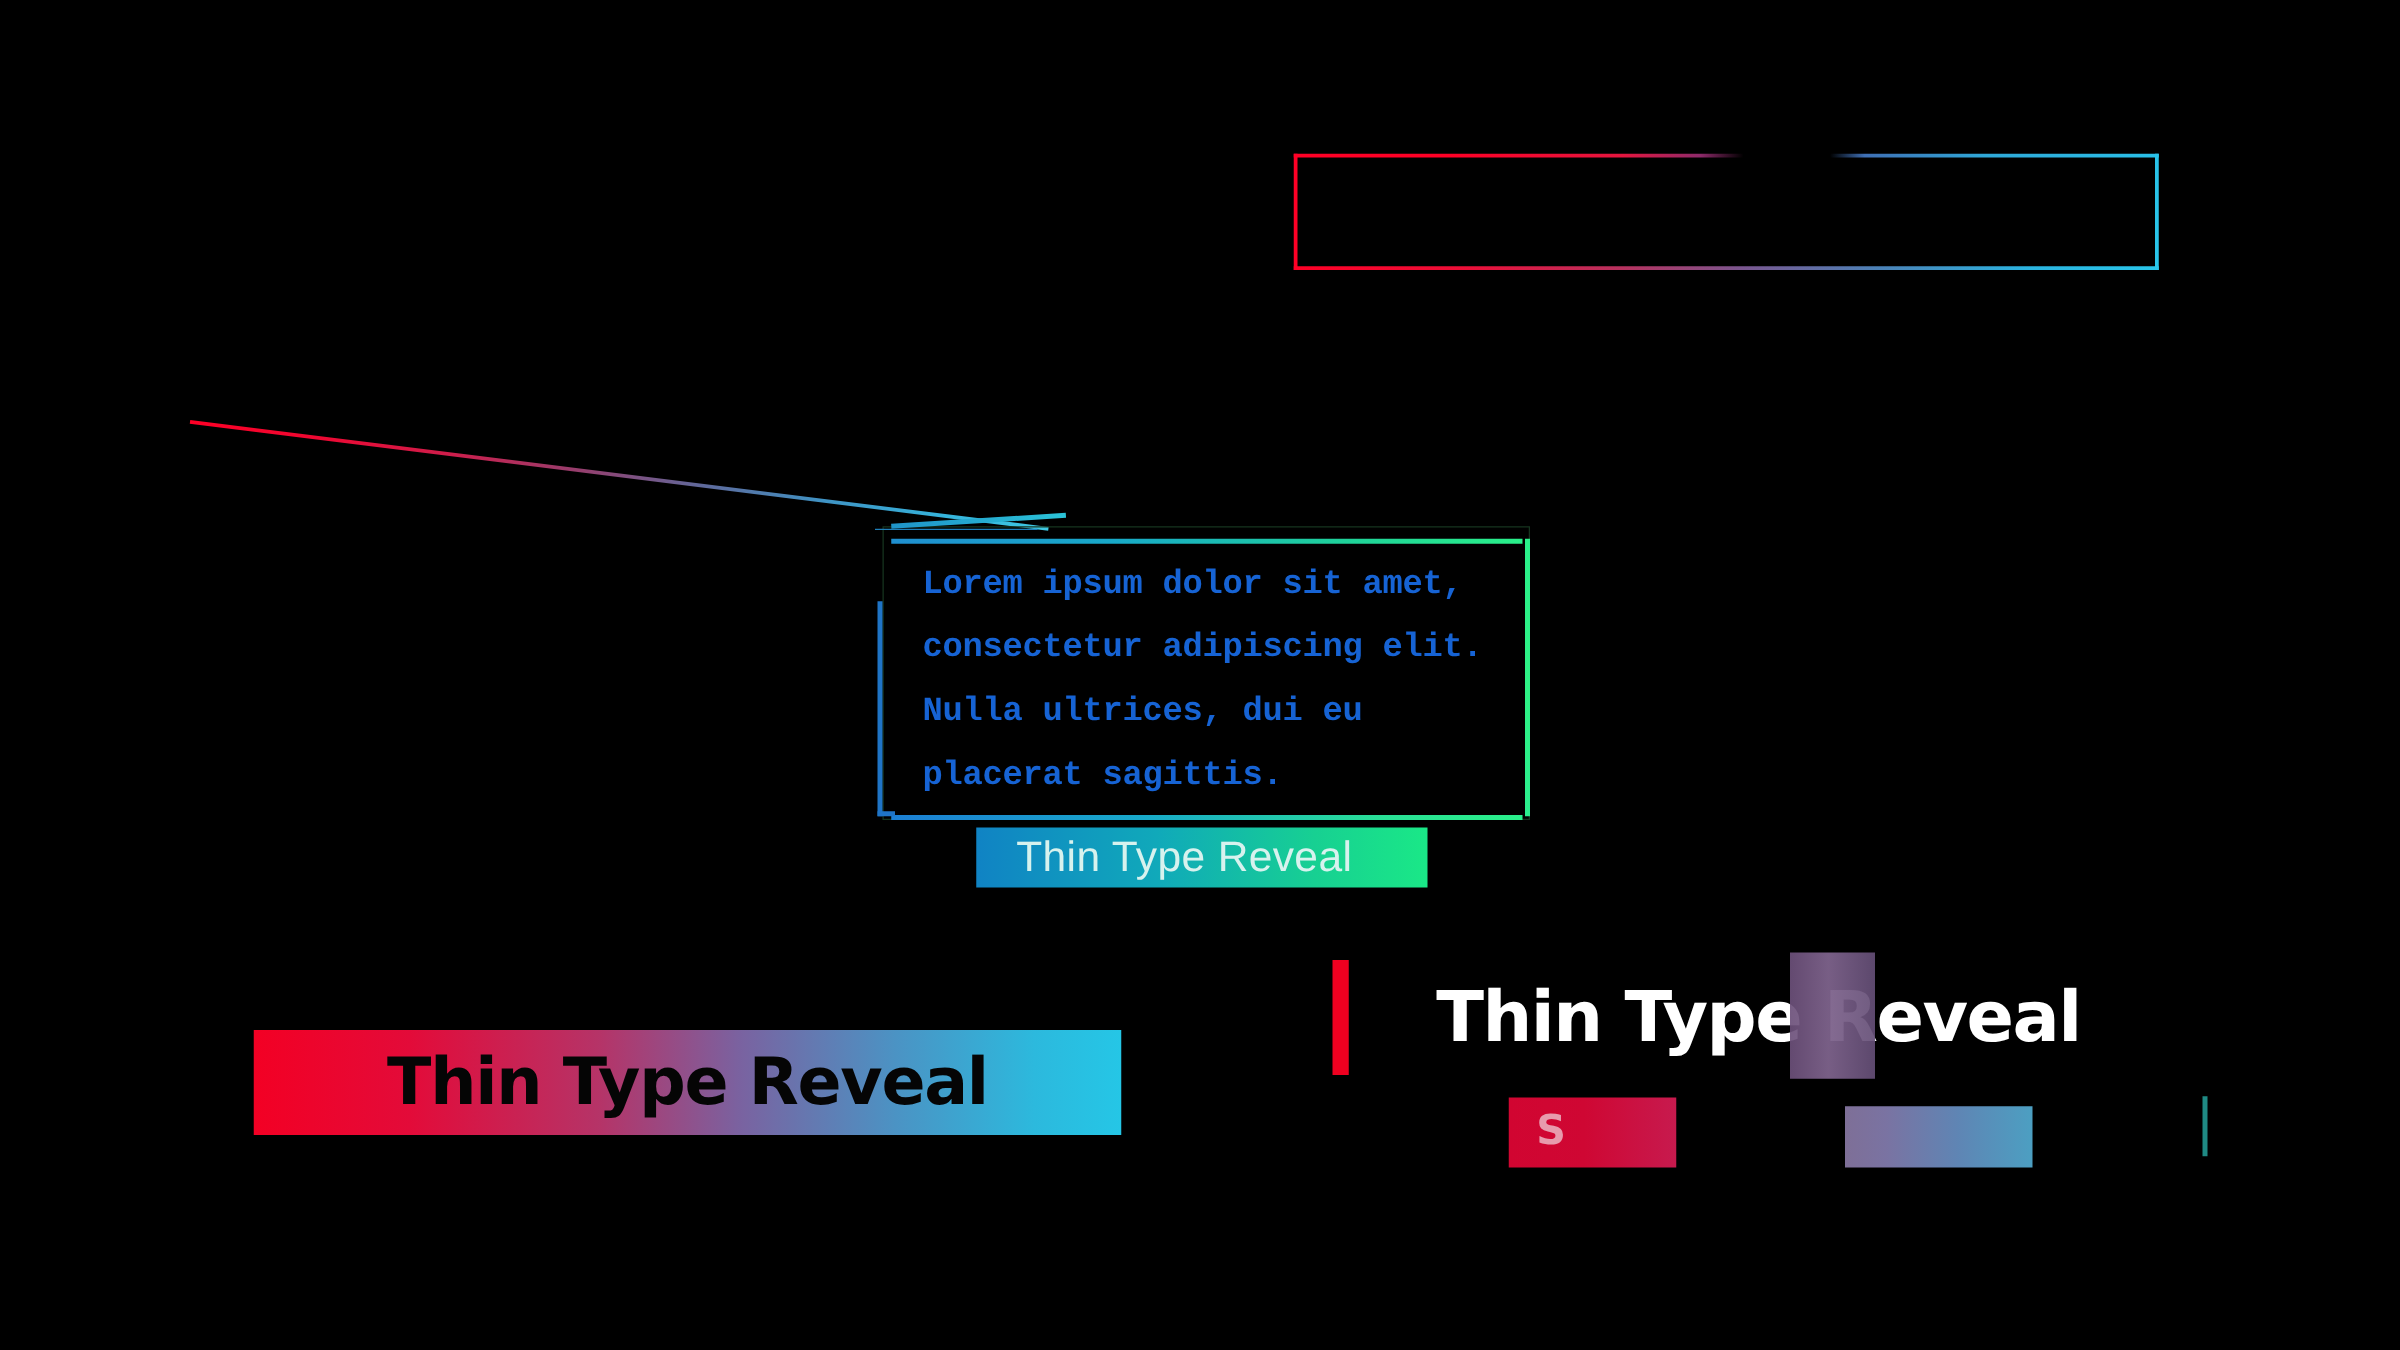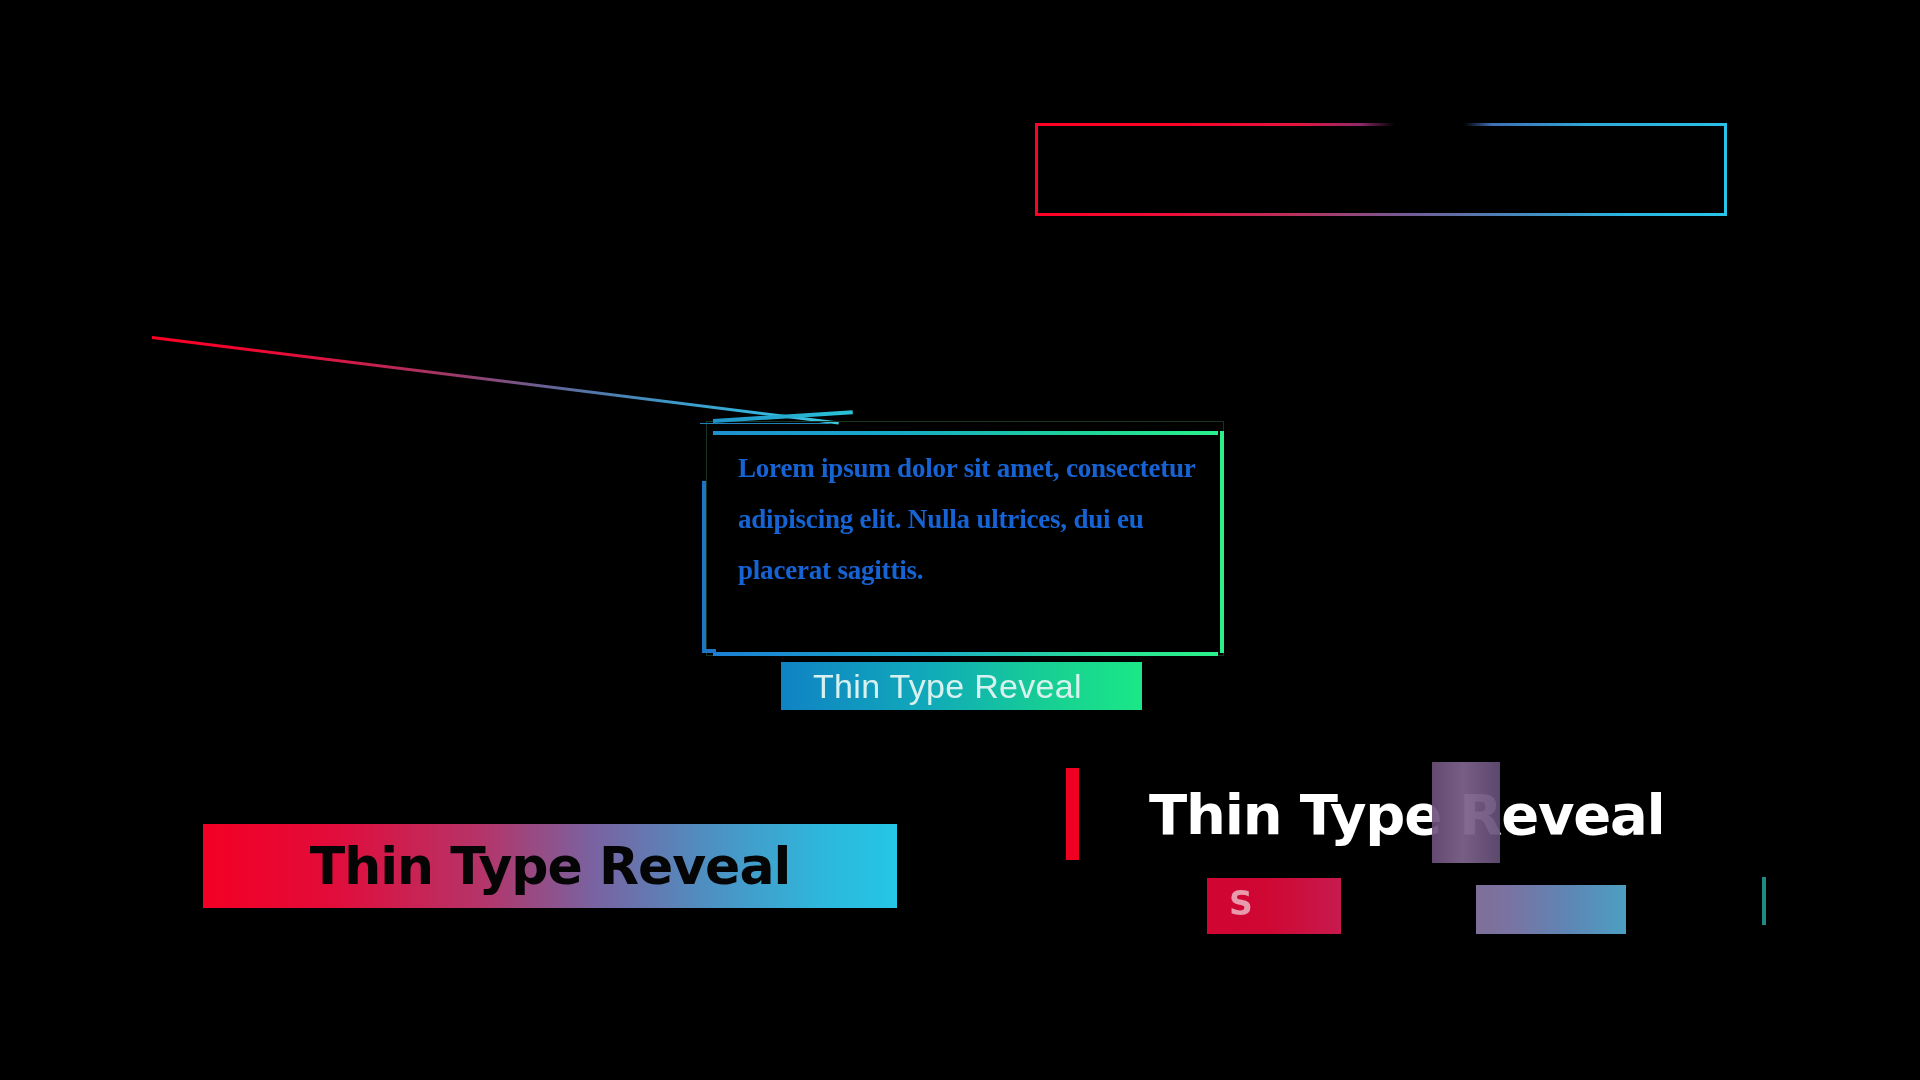--- a/index.html
+++ b/index.html
@@ -128,21 +128,21 @@
     border-left: 4px solid #1f74c6;
     border-bottom: 4px solid #1f74c6;
     box-sizing: border-box;
   }
   .qc-text {
     position: absolute;
     left: 38px;
     top: 22px;
     width: 470px;
     color: #1663d4;
-    font-family: Liberation Serif, serif;
+    font-family: Liberation Mono, monospace;
     font-weight: bold;
     font-size: 27px;
     line-height: 51px;
     letter-spacing: -0.2px;
   }
 
   
   .thin-chip {
     position: absolute;
     left: 781px;

